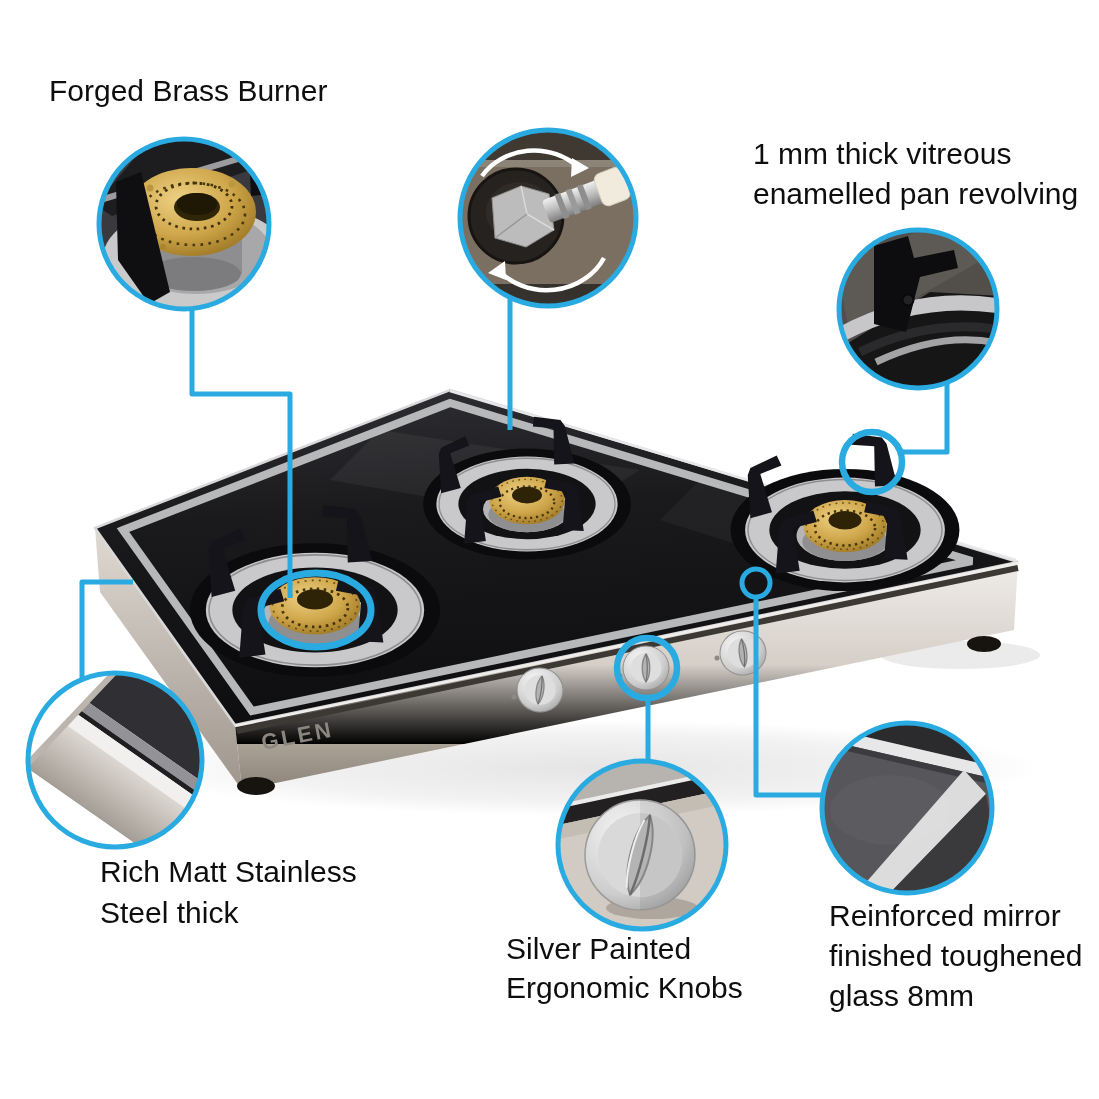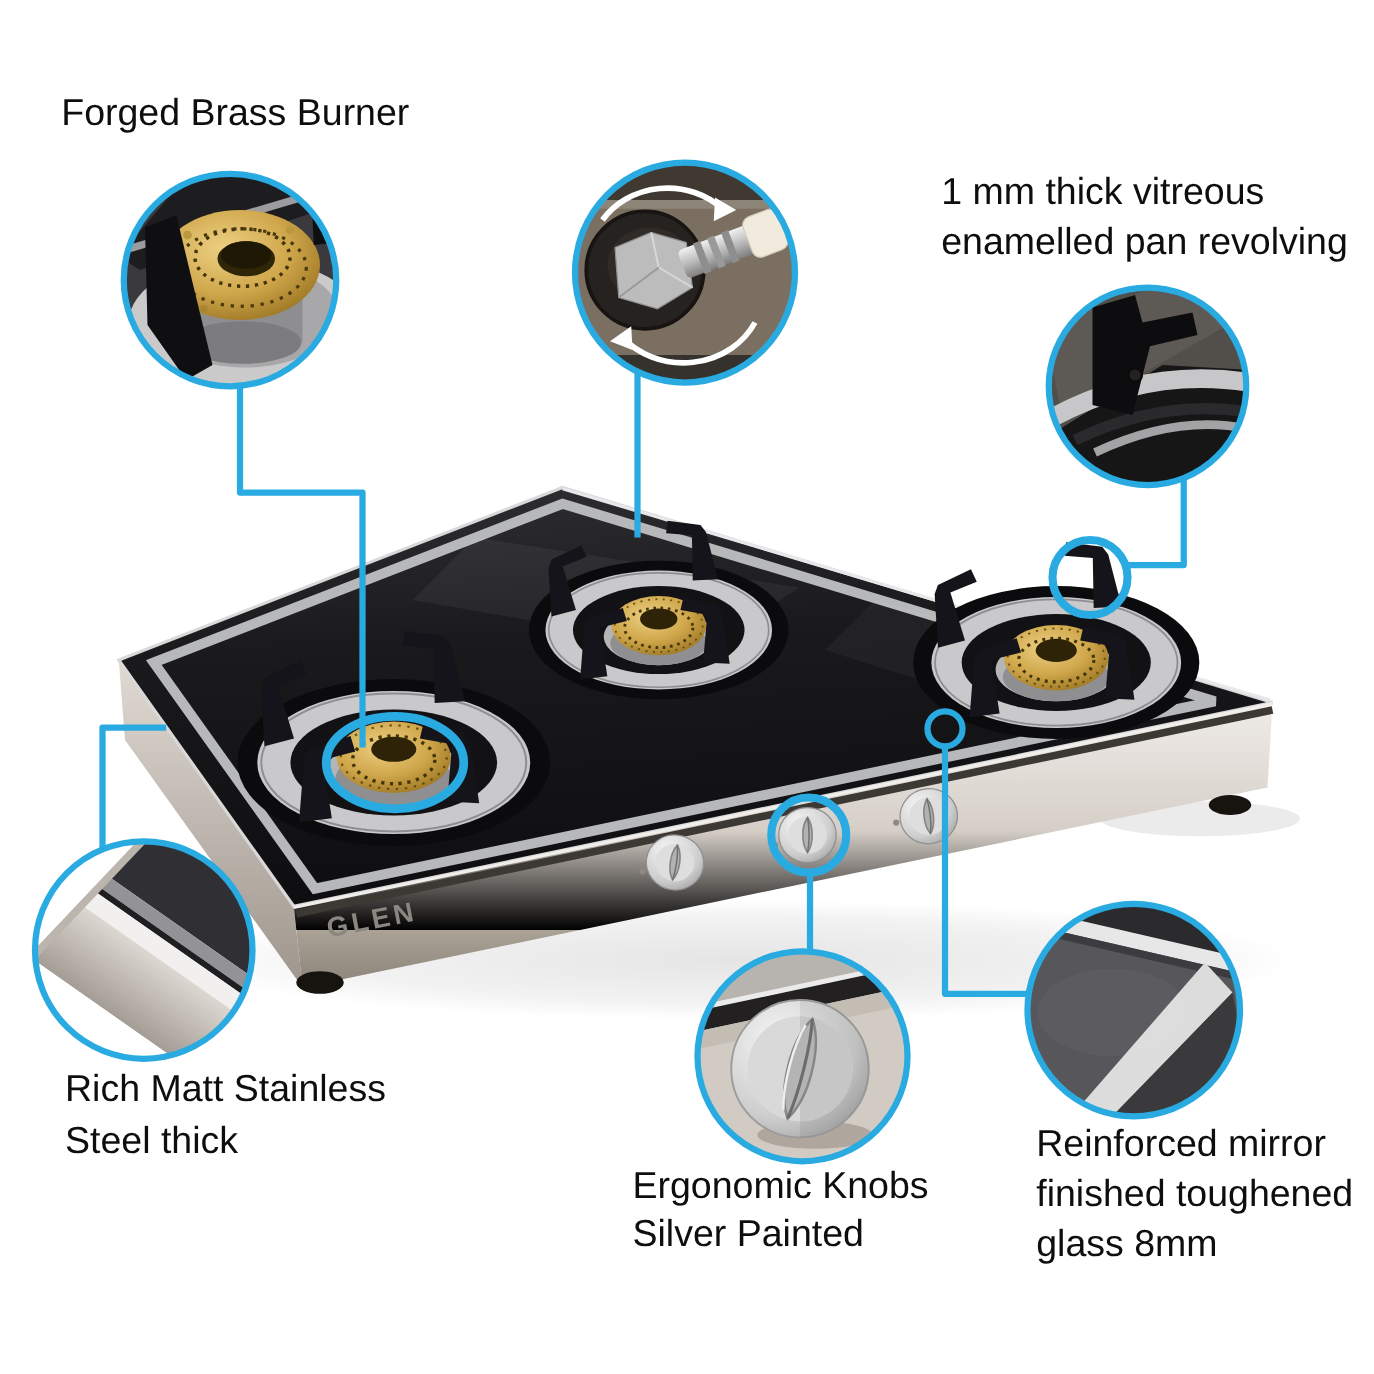--- a/index.html
+++ b/index.html
@@ -1,21 +1,21 @@
 <!DOCTYPE html>
 <html><head>
 <meta charset="utf-8">
 <style>
   html,body{margin:0;padding:0;background:#fff;}
   .scene{position:relative;width:1099px;height:1099px;background:#fff;overflow:hidden;
          font-family:"Liberation Sans",sans-serif;}
   .scene svg{position:absolute;left:0;top:0;}
   .label{position:absolute;color:#0e0e0e;font-size:30px;line-height:40px;white-space:nowrap;}
   .label.lh37{line-height:37px;}
-  .label.lh41{line-height:41px;}
+  .label.lh41{line-height:41px;margin-left:48px;}
   .label.lh39{line-height:39px;}
 </style>
 </head>
 <body>
 
 <div class="scene">
 
 <svg width="1099" height="1099" viewBox="0 0 1099 1099">
   <defs>
     <linearGradient id="glassG" x1="0" y1="0" x2="0.15" y2="1">
@@ -286,22 +286,22 @@
   <div>1 mm thick vitreous</div>
   <div>enamelled pan revolving</div>
 </div>
 
 <div class="label lh41" style="left:52px;top:851px;">
   <div>Rich Matt Stainless</div>
   <div>Steel thick</div>
 </div>
 
 <div class="label lh39" style="left:506px;top:929px;">
+  <div>Silver Painted</div>
   <div>Ergonomic Knobs</div>
-  <div>Silver Painted</div>
 </div>
 
 <div class="label" style="left:788px;top:896px;margin-left:41px;">
   <div>Reinforced mirror</div>
   <div>finished toughened</div>
   <div>glass 8mm</div>
 </div>
 
 </div>
 

